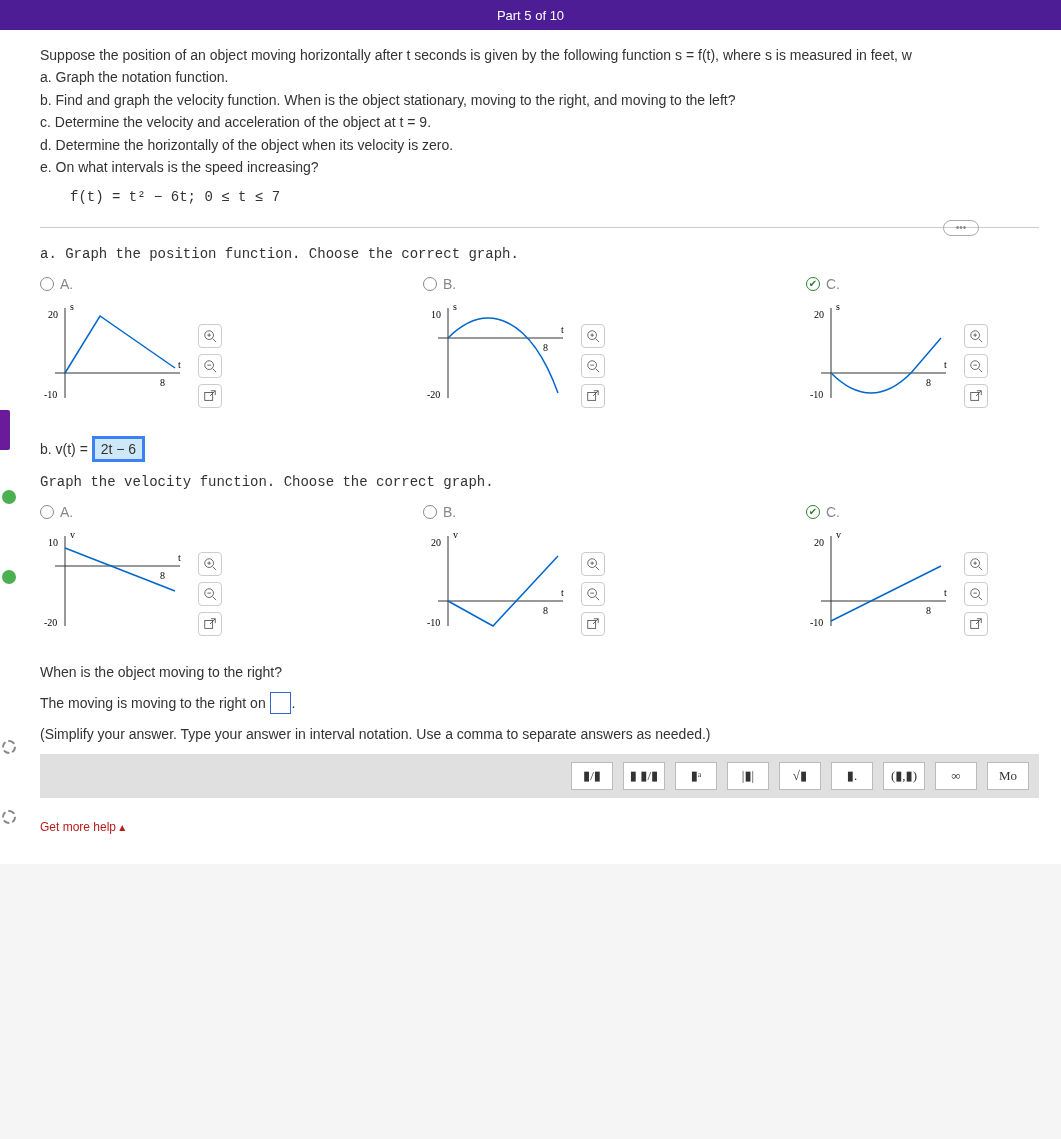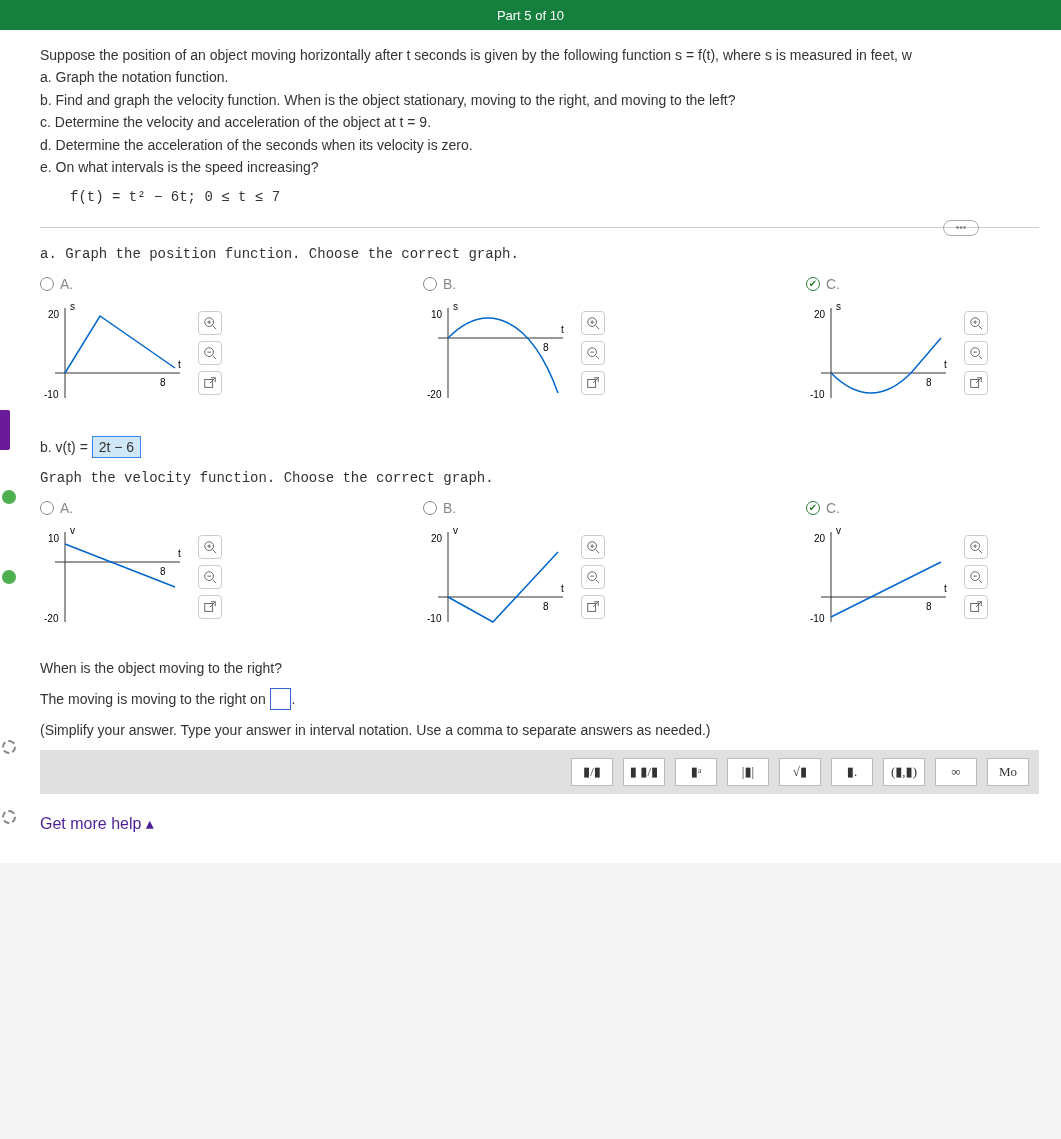--- a/index.html
+++ b/index.html
@@ -1,46 +1,46 @@
 <!DOCTYPE html>
 <html><head>
 <meta charset="utf-8">
 <style>
 * { box-sizing: border-box; margin: 0; padding: 0; }
 body { font-family: Arial, Helvetica, sans-serif; font-size: 14px; color: #333; background: #f5f5f5; width: 1061px; }
-.topbar { background: #15803d; color: #fff; height: 30px; display: flex; align-items: center; justify-content: center; font-size: 13px; }
+.topbar { background: #4c1d95; color: #fff; height: 30px; display: flex; align-items: center; justify-content: center; font-size: 13px; }
 .content { background: #fff; padding: 14px 22px 0 40px; position: relative; }
 .sidebar { position: absolute; left: 0; top: 0; width: 18px; height: 100%; }
 .dot { width: 14px; height: 14px; border-radius: 50%; position: absolute; left: 2px; }
 .dot.green { background: #4caf50; }
 .dot.partial { background: #fff; border: 2px dashed #888; }
 .purple-tab { position: absolute; left: -4px; top: 380px; width: 14px; height: 40px; background: #6a1b9a; border-radius: 2px; }
 .problem-intro { line-height: 1.6; margin-bottom: 10px; }
 .formula { margin: 8px 0 18px 30px; font-family: Liberation Mono, monospace; }
 hr.thin { border: none; border-top: 1px solid #ccc; margin: 6px 0 18px 0; }
 .ellips { display: block; margin: -8px auto 12px auto; width: 36px; height: 16px; border: 1px solid #aaa; border-radius: 8px; text-align: center; font-size: 10px; line-height: 14px; color: #888; position: relative; top: -18px; float: right; margin-right: 60px; }
 .section-label { margin: 10px 0 14px 0; font-family: Liberation Mono, monospace; }
 .options-row { display: flex; gap: 150px; margin-bottom: 28px; clear: both; }
 .option { display: flex; flex-direction: column; width: 260px; }
 .opt-head { display: flex; align-items: center; gap: 6px; color: #888; margin-bottom: 6px; }
 .radio { width: 14px; height: 14px; border: 1.5px solid #888; border-radius: 50%; display: inline-flex; align-items: center; justify-content: center; }
 .radio.checked { border-color: #2e7d32; }
 .radio.checked::after { content: '✔'; font-size: 10px; color: #2e7d32; }
-.graph-box { display: flex; align-items: center; gap: 8px; }
+.graph-box { display: flex; align-items: flex-end; gap: 8px; font-family: Liberation Serif, serif; }
 .graph { width: 150px; height: 110px; position: relative; }
 .tools { display: flex; flex-direction: column; gap: 6px; }
 .tool { width: 24px; height: 24px; border: 1px solid #ccc; border-radius: 4px; display: flex; align-items: center; justify-content: center; background: #fff; cursor: pointer; }
 .tool svg { width: 14px; height: 14px; }
-.ans-box { background: #cfe8f7; border: 1px solid #3b82f6; padding: 2px 6px; display: inline-block; min-width: 40px; }
+.ans-box { background: #cfe8f7; border: 3px solid #3b82f6; padding: 2px 6px; display: inline-block; min-width: 40px; }
 .input-box { border: 1px solid #3366cc; padding: 2px 8px; display: inline-block; min-width: 18px; min-height: 16px; }
 .qline { margin: 12px 0; }
 .palette { background: #e0e0e0; padding: 8px 10px; display: flex; gap: 10px; justify-content: flex-end; align-items: center; }
 .pal-btn { background: #fff; border: 1px solid #bbb; width: 42px; height: 28px; display: flex; align-items: center; justify-content: center; font-size: 13px; font-family: serif; cursor: pointer; }
 .footer { padding: 20px 22px 30px 40px; background: #fff; }
-.help-link { color: #4c1d95; font-size: 16px; cursor: pointer; margin-top: 40px; }
+.help-link { color: #b91c1c; font-size: 12px; cursor: pointer; margin-top: 40px; }
 </style>
 </head>
 <body>
 
 <div class="topbar">
   <span>Part 5 of 10</span>
 </div>
 
 <div class="content">
   <div class="sidebar">
@@ -50,21 +50,21 @@
     <div class="dot partial" style="top:710px"></div>
     <div class="dot partial" style="top:780px"></div>
     <div class="dot partial" style="top:850px"></div>
   </div>
 
   <div class="problem-intro">
     <div>Suppose the position of an object moving horizontally after t seconds is given by the following function s = f(t), where s is measured in feet, w</div>
     <div>a. Graph the notation function.</div>
     <div>b. Find and graph the velocity function. When is the object stationary, moving to the right, and moving to the left?</div>
     <div>c. Determine the velocity and acceleration of the object at t = 9.</div>
-    <div>d. Determine the acceleration of the seconds when its velocity is zero.</div>
+    <div>d. Determine the horizontally of the object when its velocity is zero.</div>
     <div>e. On what intervals is the speed increasing?</div>
     <div class="formula">f(t) = t² − 6t; 0 ≤ t ≤ 7</div>
   </div>
 
   <hr class="thin">
   <span class="ellips">•••</span>
 
   <div class="section-label">a. Graph the position function. Choose the correct graph.</div>
 
   <div class="options-row">

